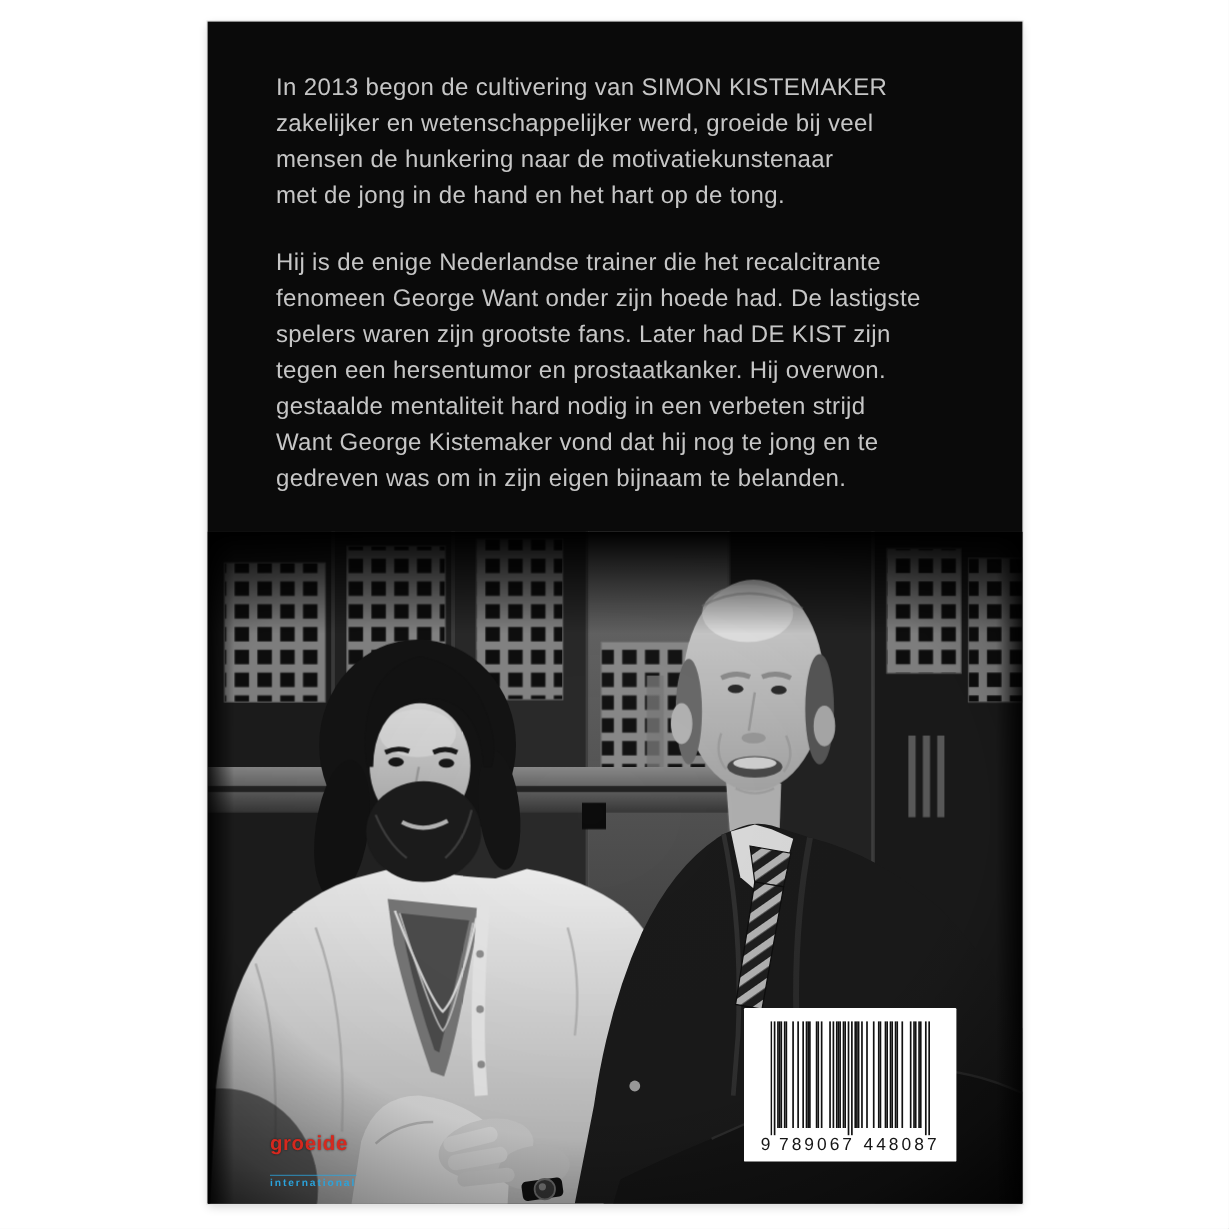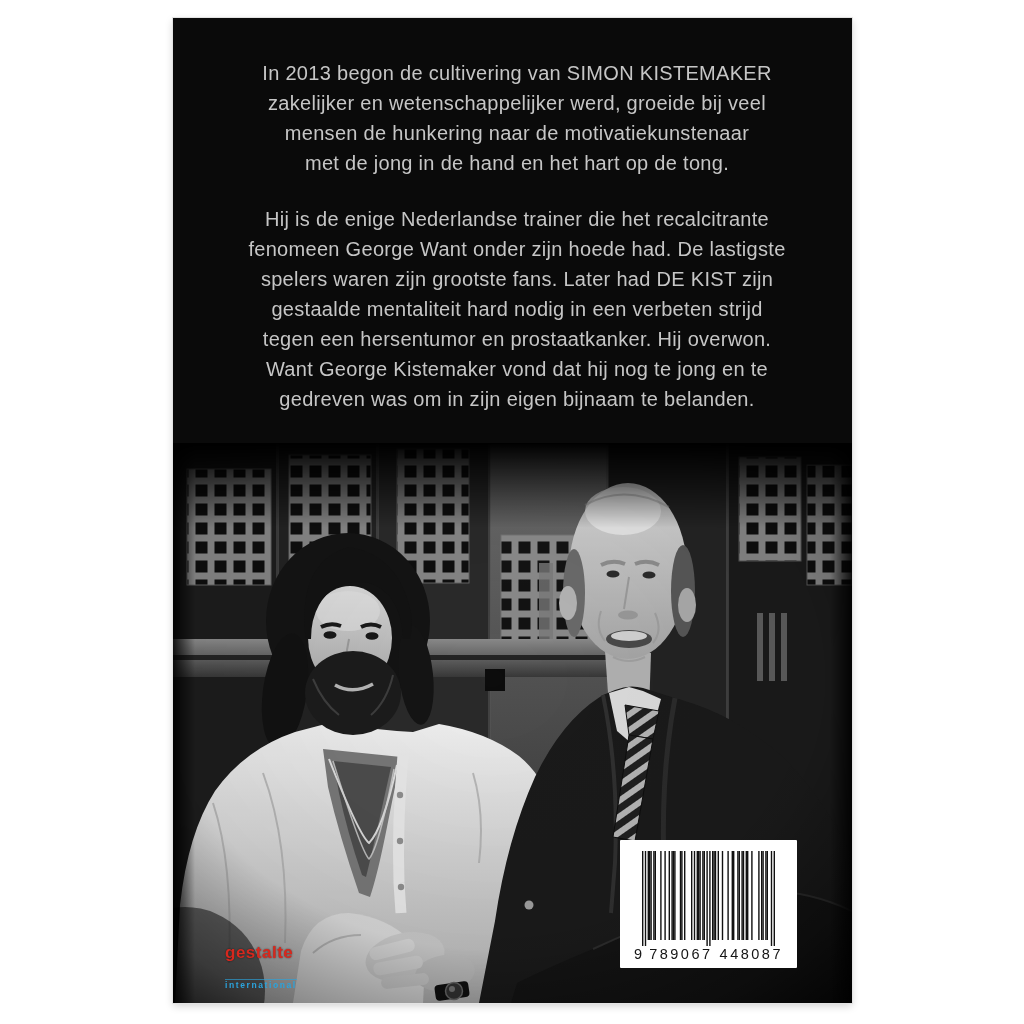--- a/index.html
+++ b/index.html
@@ -2,21 +2,21 @@
 <html><head>
 <meta charset="utf-8">
 <style>
   html,body{margin:0;padding:0;background:#ffffff;}
   .page{position:relative;width:1024px;height:1024px;background:#ffffff;overflow:hidden;
         font-family:"Liberation Sans",sans-serif;}
   .cover{position:absolute;left:173px;top:18px;width:679px;height:985px;background:#0a0a0a;
          box-shadow:0 0 0 1px #e3e3e3, 0 3px 8px rgba(0,0,0,.18);}
   .blurb{position:absolute;left:57px;top:40px;right:48px;color:#c6c6c6;
          font-size:20px;line-height:30px;letter-spacing:.3px;}
-  .blurb p{margin:0 0 26px 0;text-align:center;}
+  .blurb p{margin:0 0 26px 0;}
   .blurb .line{display:block;white-space:nowrap;}
   .photo{position:absolute;left:0;top:425px;width:679px;height:560px;display:block;}
   
   .logo{position:absolute;left:52px;top:926px;line-height:1;}
   .logo-voetbal{font-weight:bold;font-size:17px;letter-spacing:.5px;color:#d6281e;
                 text-shadow:0 0 2px rgba(0,0,0,.6);}
   .logo-intl{font-weight:bold;font-size:8.5px;letter-spacing:1.6px;color:#2aa3dc;
              margin-top:18px;border-top:1px solid rgba(42,163,220,.65);padding-top:1px;}
   
   .barcode{position:absolute;left:447px;top:822px;width:177px;height:128px;background:#ffffff;
@@ -37,22 +37,22 @@
       <p>
         <span class="line">In 2013 begon de cultivering van SIMON KISTEMAKER</span>
         <span class="line">zakelijker en wetenschappelijker werd, groeide bij veel</span>
         <span class="line">mensen de hunkering naar de motivatiekunstenaar</span>
         <span class="line">met de jong in de hand en het hart op de tong.</span>
       </p>
       <p>
         <span class="line">Hij is de enige Nederlandse trainer die het recalcitrante</span>
         <span class="line">fenomeen George Want onder zijn hoede had. De lastigste</span>
         <span class="line">spelers waren zijn grootste fans. Later had DE KIST zijn</span>
+        <span class="line">tegen een hersentumor en prostaatkanker. Hij overwon.</span>
         <span class="line">gestaalde mentaliteit hard nodig in een verbeten strijd</span>
-        <span class="line">tegen een hersentumor en prostaatkanker. Hij overwon.</span>
         <span class="line">Want George Kistemaker vond dat hij nog te jong en te</span>
         <span class="line">gedreven was om in zijn eigen bijnaam te belanden.</span>
       </p>
     </div>
 
     <svg class="photo" viewBox="0 0 679 560">
       <defs>
         <pattern id="mesh" width="19" height="19" patternUnits="userSpaceOnUse">
           <rect width="19" height="19" fill="#8f8f8f"></rect>
           <rect x="3.5" y="3.5" width="12" height="12" fill="#0e0e0e"></rect>
@@ -215,21 +215,21 @@
       <g>
         <ellipse cx="12" cy="548" rx="80" ry="84" fill="#000000" opacity=".5"></ellipse>
         <rect width="679" height="560" fill="url(#vig)"></rect>
         <rect width="679" height="85" fill="url(#topFade)"></rect>
         <rect width="22" height="560" fill="url(#leftFade)"></rect>
         <rect x="657" width="22" height="560" fill="url(#rightFade)"></rect>
       </g>
     </svg>
 
     <div class="logo">
-      <div class="logo-voetbal" style="color: rgb(214, 40, 30);">gestalte</div>
+      <div class="logo-voetbal" style="color: rgb(214, 40, 30);">groeide</div>
       <div class="logo-intl" style="color: rgb(42, 163, 220);">international</div>
     </div>
 
     <div class="barcode">
       <svg id="barcode-bars" width="133" height="100" viewBox="0 0 133 100">
           <rect x="0.00" y="0" width="1.40" height="100" fill="#111111"></rect>
           <rect x="2.80" y="0" width="1.40" height="100" fill="#111111"></rect>
           <rect x="5.60" y="0" width="1.40" height="89" fill="#111111"></rect>
           <rect x="7.00" y="0" width="1.40" height="89" fill="#111111"></rect>
           <rect x="8.40" y="0" width="1.40" height="89" fill="#111111"></rect>

